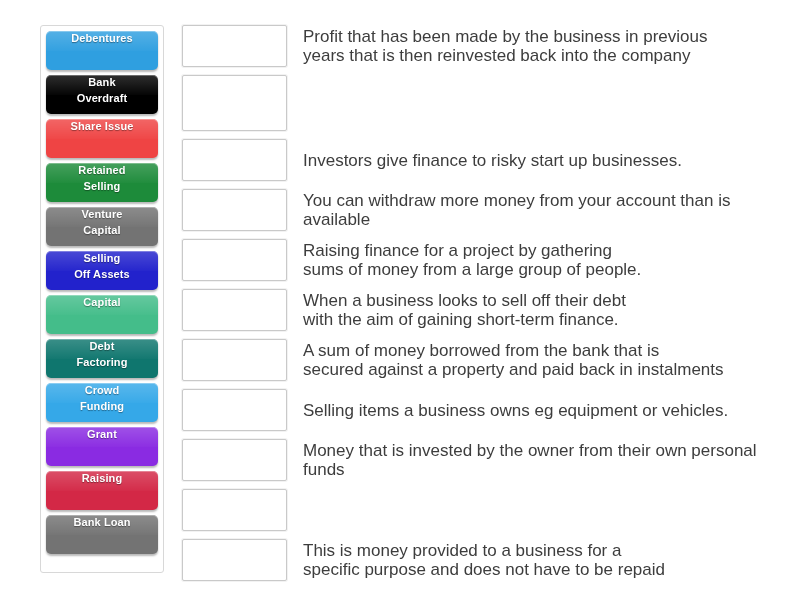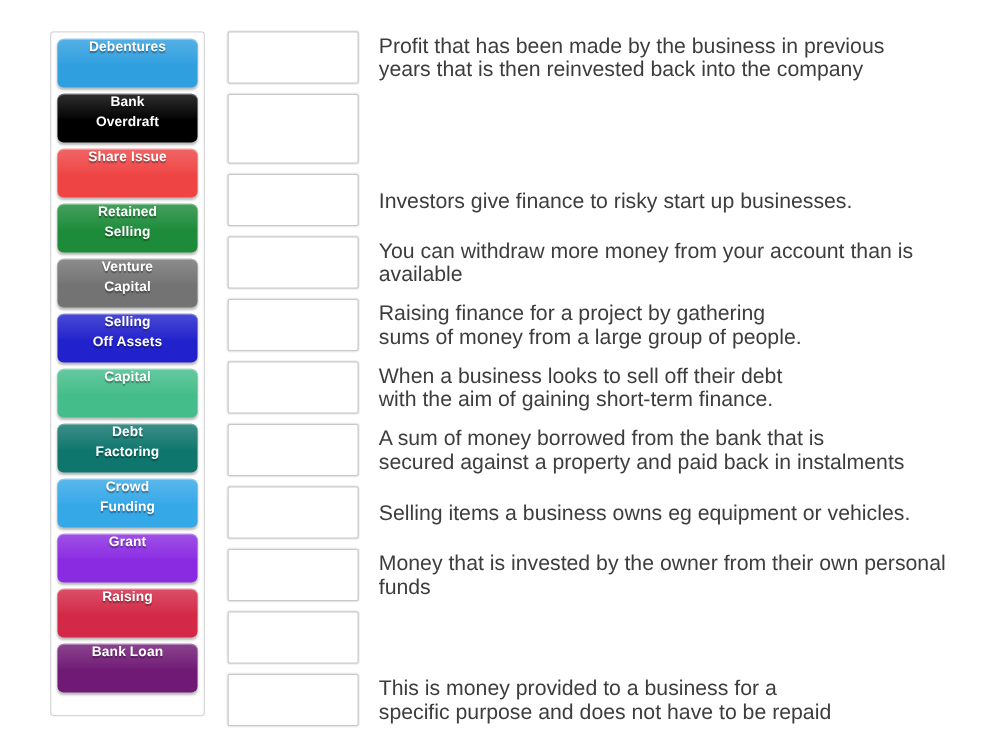--- a/index.html
+++ b/index.html
@@ -152,21 +152,21 @@
       <div class="tile" style="background: rgb(53, 168, 232);">
         <span class="tile-label" style="white-space: pre-line;">Crowd
 Funding</span>
       </div>
       <div class="tile" style="background: rgb(138, 43, 226);">
         <span class="tile-label" style="white-space: pre-line;">Grant</span>
       </div>
       <div class="tile" style="background: rgb(211, 40, 70);">
         <span class="tile-label" style="white-space: pre-line;">Raising</span>
       </div>
-      <div class="tile" style="background: #701a75;">
+      <div class="tile" style="background: #737373;">
         <span class="tile-label" style="white-space: pre-line;">Bank Loan</span>
       </div>
     </div>
 
   <div class="rows" id="rows-list">
       <div class="row h2">
         <div class="drop-box"></div>
         <div class="definition">Profit that has been made by the business in previous
 years that is then reinvested back into the company</div>
       </div>

